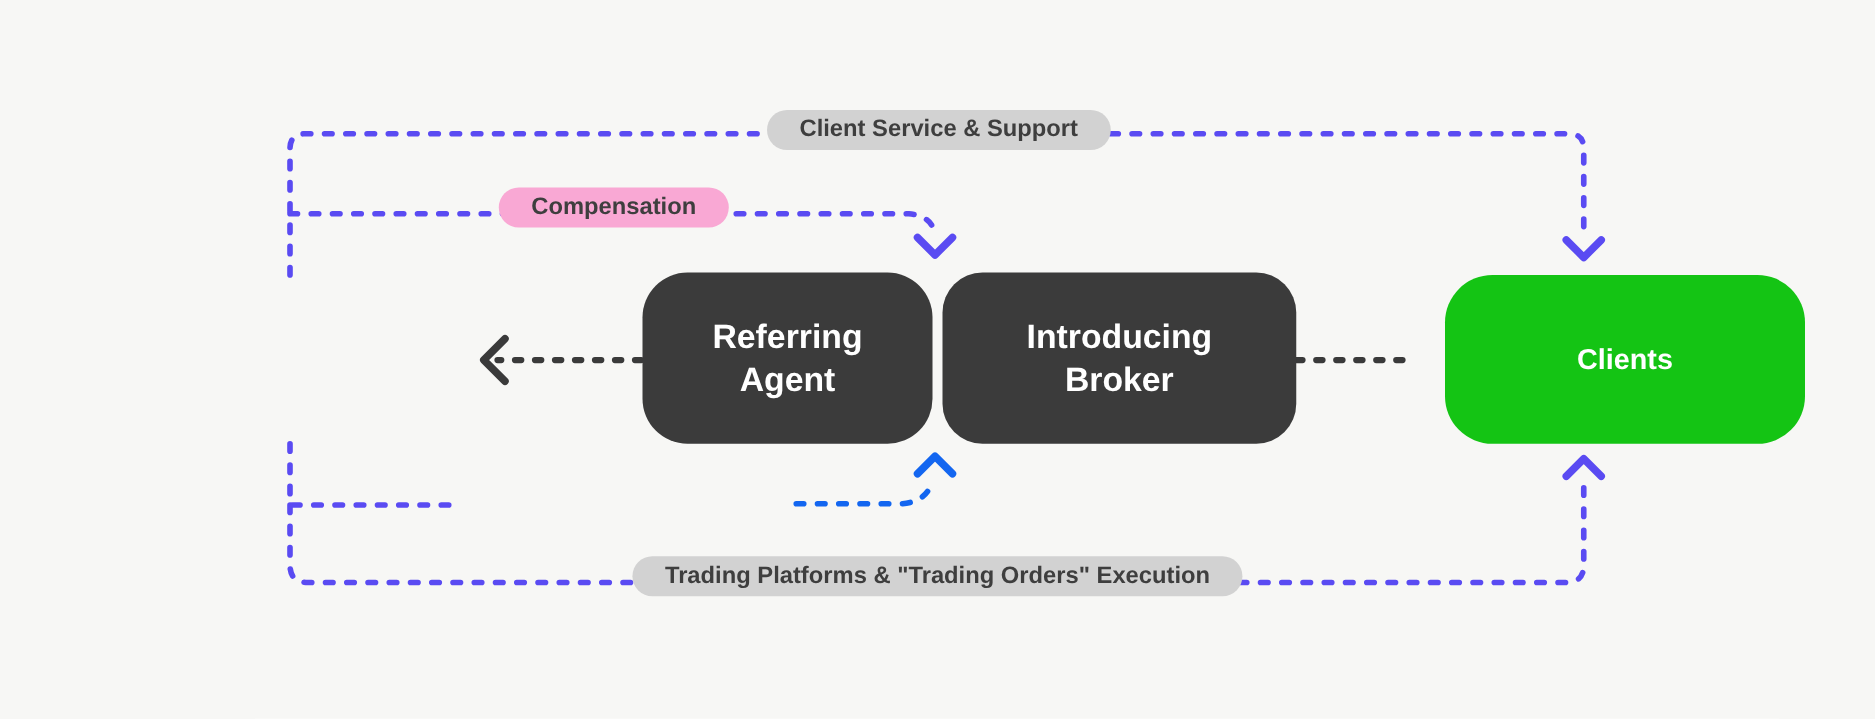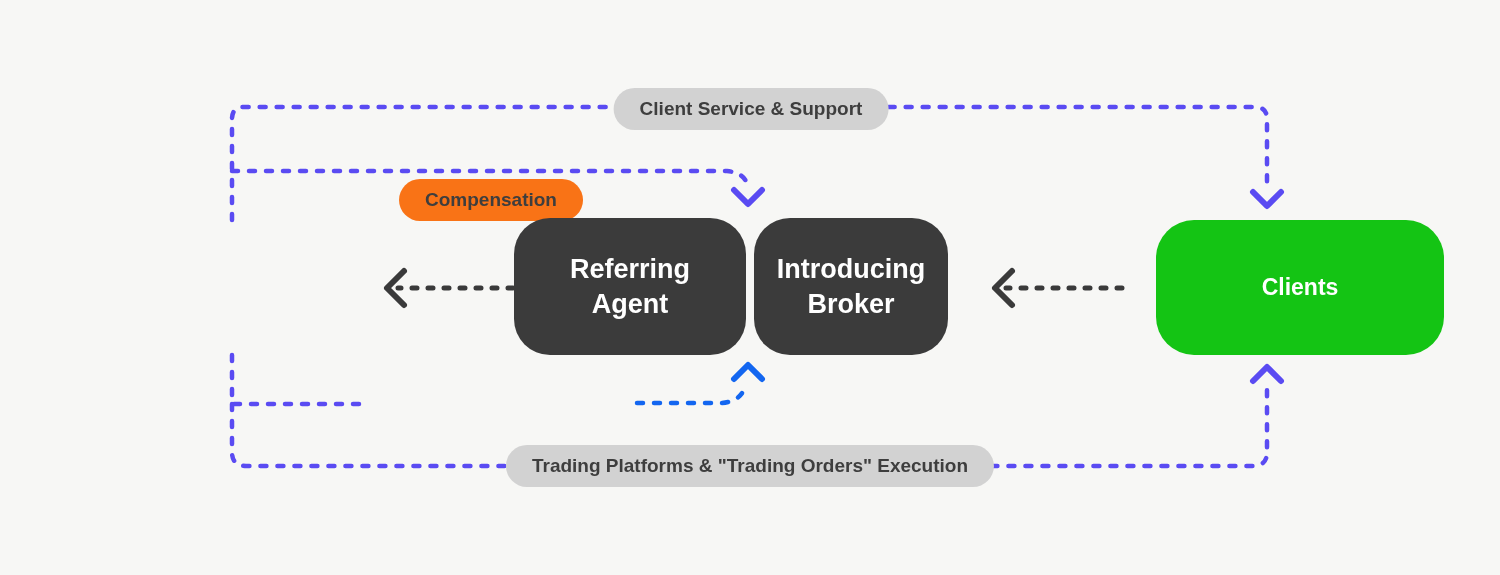--- a/index.html
+++ b/index.html
@@ -36,30 +36,30 @@
   .node-backoffice {
     left: 90px; top: 220px; width: 285px; height: 135px;
     border-radius: 38px; background: #5145F6; font-size: 29px;
   }
   .node-dark {
     background: #3B3B3B; border-radius: 36px;
     top: 218px; height: 137px; font-size: 27px;
     padding: 0 44px; box-sizing: border-box;
   }
   .node-referring { left: 514px; width: 232px; }
-  .node-introducing { left: 754px; width: 194px; }
+  .node-introducing { left: 754px; width: 283px; border-radius: 32px; }
   .node-clients {
     left: 1124px; top: 220px; width: 288px; height: 135px;
     border-radius: 38px; background: #14C414; font-size: 23px; margin-left: 32px;
   }
   .pill {
     position: absolute;
     z-index: 2;
     transform: translateX(-50%);
-    height: 42px;
+    height: 32px;
     display: flex;
     align-items: center;
     padding: 0 26px;
     border-radius: 22px;
     background: #D2D2D2;
     color: #3E3E3E;
     font-weight: bold;
     font-size: 19px;
     white-space: nowrap;
   }
@@ -102,21 +102,21 @@
     </g>
 
     <g>
       <path d="M 1122 288 L 1006 288" fill="none" stroke="#3A3A3A" stroke-width="5" stroke-linecap="round" stroke-dasharray="5 11"></path>
       <path d="M 1012 271 L 995 288 L 1012 305" fill="none" stroke="#3A3A3A" stroke-width="6" stroke-linecap="round" stroke-linejoin="round"></path>
     </g>
   </svg>
 
   <div class="pill pill-client-service" style="background: rgb(210, 210, 210);">Client Service &amp; Support</div>
 
-  <div class="pill pill-compensation" style="background: #f97316; margin-top: 29px;">Compensation</div>
+  <div class="pill pill-compensation" style="background: #f9a8d4;">Compensation</div>
 
 
   <div class="pill pill-trading" style="background: rgb(210, 210, 210);">Trading Platforms &amp; "Trading Orders" Execution</div>
 
 
   <div class="node node-dark node-referring" style="background: rgb(59, 59, 59);">Referring Agent</div>
 
   <div class="node node-dark node-introducing" style="background: rgb(59, 59, 59);">Introducing Broker</div>
 
   <div class="node node-clients" style="background: rgb(20, 196, 20);">Clients</div>

